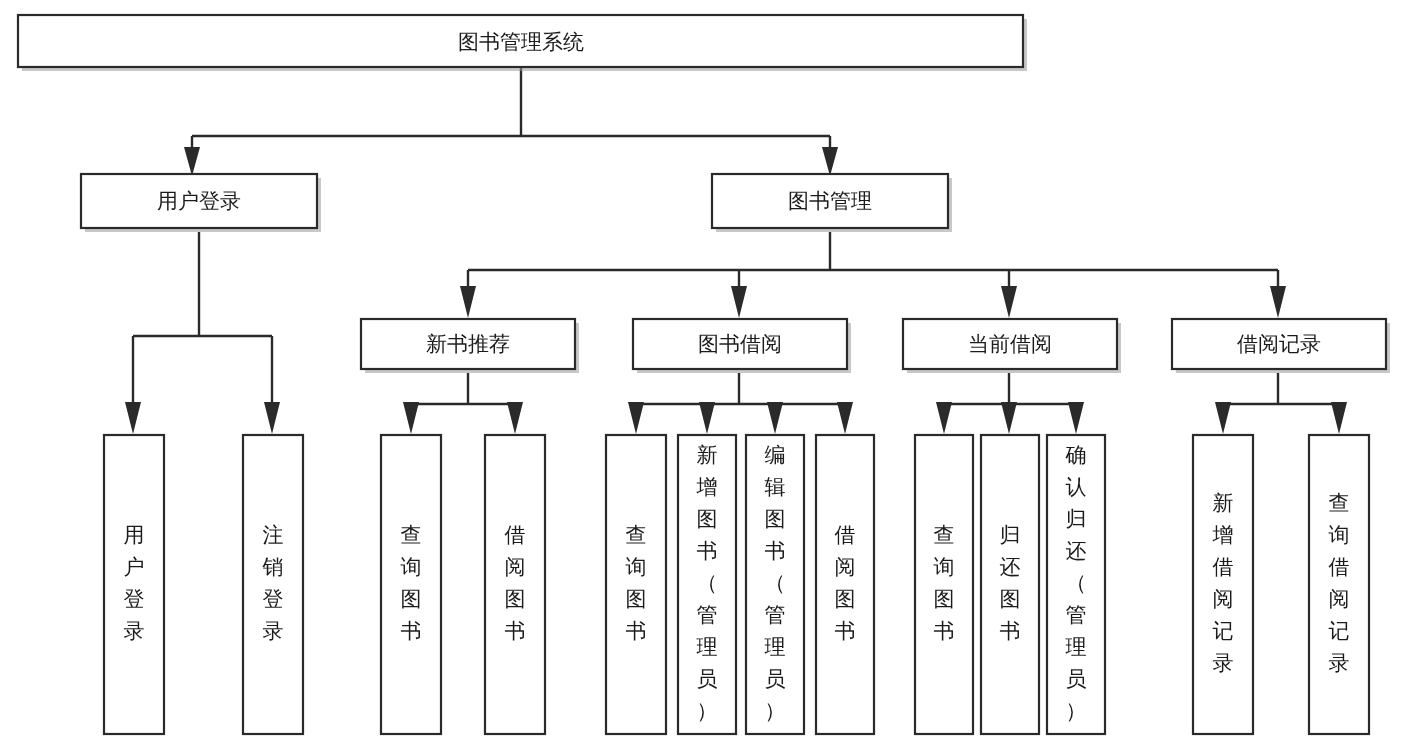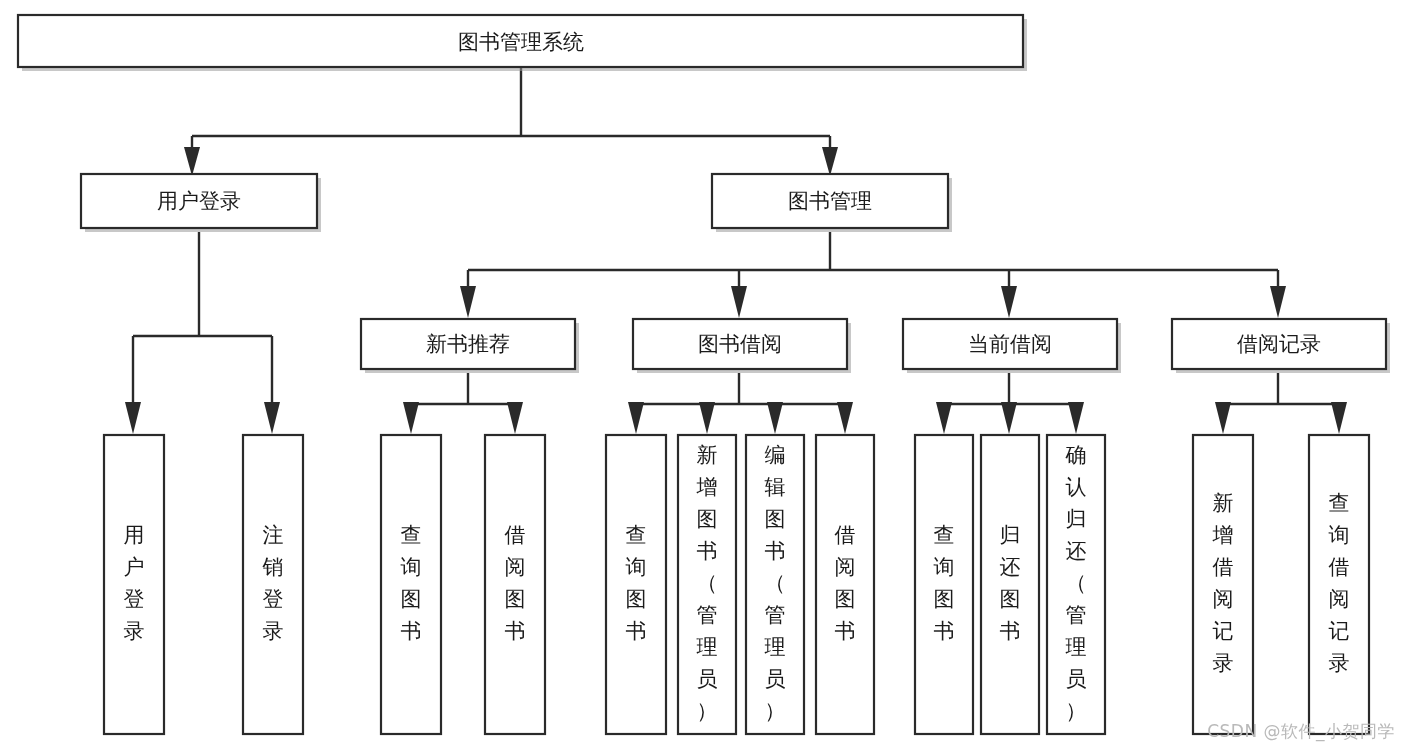--- a/index.html
+++ b/index.html
@@ -236,14 +236,13 @@
       <rect class="node-box" x="1193" y="435" width="60" height="299"></rect>
       <text class="node-label-v" x="1223" y="584"><tspan x="1223" y="510">新</tspan><tspan x="1223" y="542">增</tspan><tspan x="1223" y="574">借</tspan><tspan x="1223" y="606">阅</tspan><tspan x="1223" y="638">记</tspan><tspan x="1223" y="670">录</tspan></text>
     </g>
     <g>
       <rect class="node-box" x="1309" y="435" width="60" height="299"></rect>
       <text class="node-label-v" x="1339" y="584"><tspan x="1339" y="510">查</tspan><tspan x="1339" y="542">询</tspan><tspan x="1339" y="574">借</tspan><tspan x="1339" y="606">阅</tspan><tspan x="1339" y="638">记</tspan><tspan x="1339" y="670">录</tspan></text>
     </g>
 
   </svg>
 
-  <div class="watermark">CSDN @软件_小贺同学</div>
 </div>
 
 </body></html>

